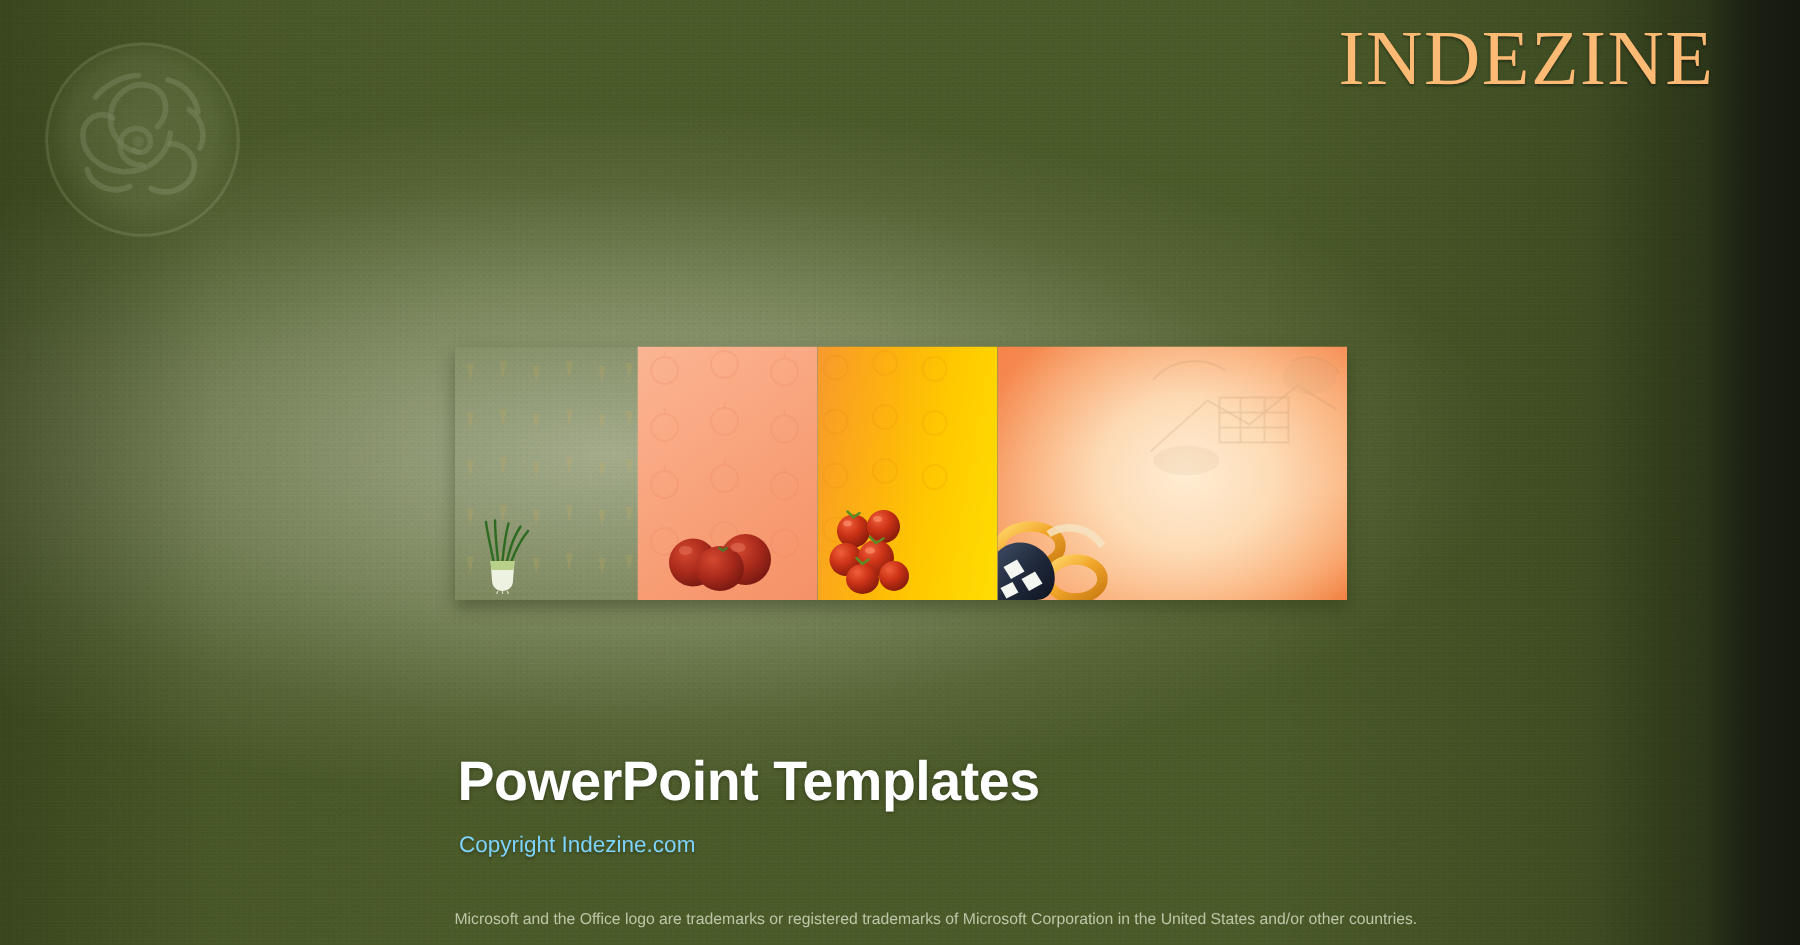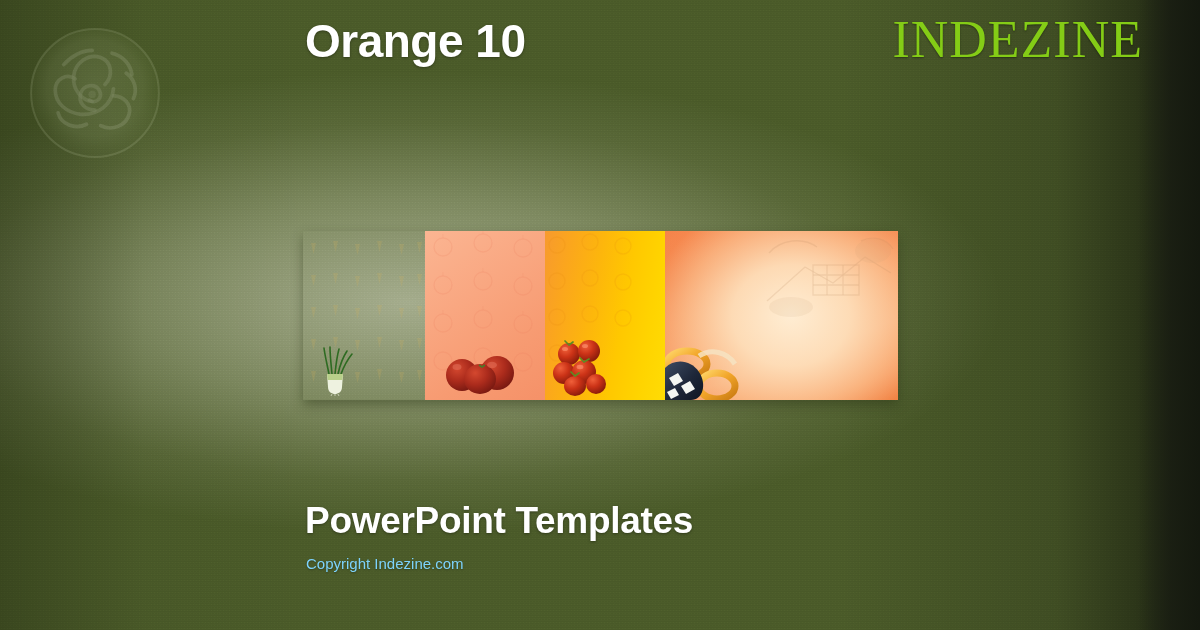--- a/index.html
+++ b/index.html
@@ -102,21 +102,21 @@
     white-space: nowrap;
   }
 
   
   .logo {
     position: absolute;
     right: 57px; top: 14px;
     font-family: "Liberation Serif", serif;
     font-size: 52px;
     line-height: 1;
-    color: #84cc16;
+    color: #fdba74;
     letter-spacing: 1px;
     white-space: nowrap;
     text-shadow: 0 1px 2px rgba(0,0,0,0.4);
   }
 
   
   .strip {
     position: absolute;
     left: 303px; top: 231px;
     width: 595px; height: 169px;
@@ -252,21 +252,20 @@
         <path d="M72 36 C78 40 80 48 77 54"></path>
         <path d="M62 22 C70 24 75 30 76 37"></path>
         <path d="M28 30 C33 24 41 20 48 20"></path>
       </g>
       <g fill="#eef4da" fill-opacity="0.35">
         <circle cx="48" cy="51" r="2.6"></circle>
       </g>
     </svg>
   </div>
 
-  <div class="title">Orange 10</div>
 
   <div class="logo">INDEZINE</div>
 
   <div class="strip">
 
     <div class="panel p1">
       <div class="p1-bg"></div>
       <svg class="p1-tri" viewBox="0 0 122 169" preserveAspectRatio="none">
         <g fill="#d9b257" fill-opacity="0.55">
           <path d="M8 12 l5 0 -2.5 11 z"></path>   
@@ -446,14 +445,15 @@
           <path d="M2 58 l8 -4 l4 7 l-8 4 z"></path>
         </g>
         <path d="M34 22 C46 14 62 18 70 30" fill="none" stroke="#f6e3c2" stroke-width="5" stroke-opacity="0.85"></path>
       </svg>
     </div>
 
   </div>
 
   <div class="footer-title">PowerPoint Templates</div>
   <div class="footer-copy">Copyright Indezine.com</div>
+  <div class="trademark">Microsoft and the Office logo are trademarks or registered trademarks of Microsoft Corporation in the United States and/or other countries.</div>
 
 </div>
 
 </body></html>

